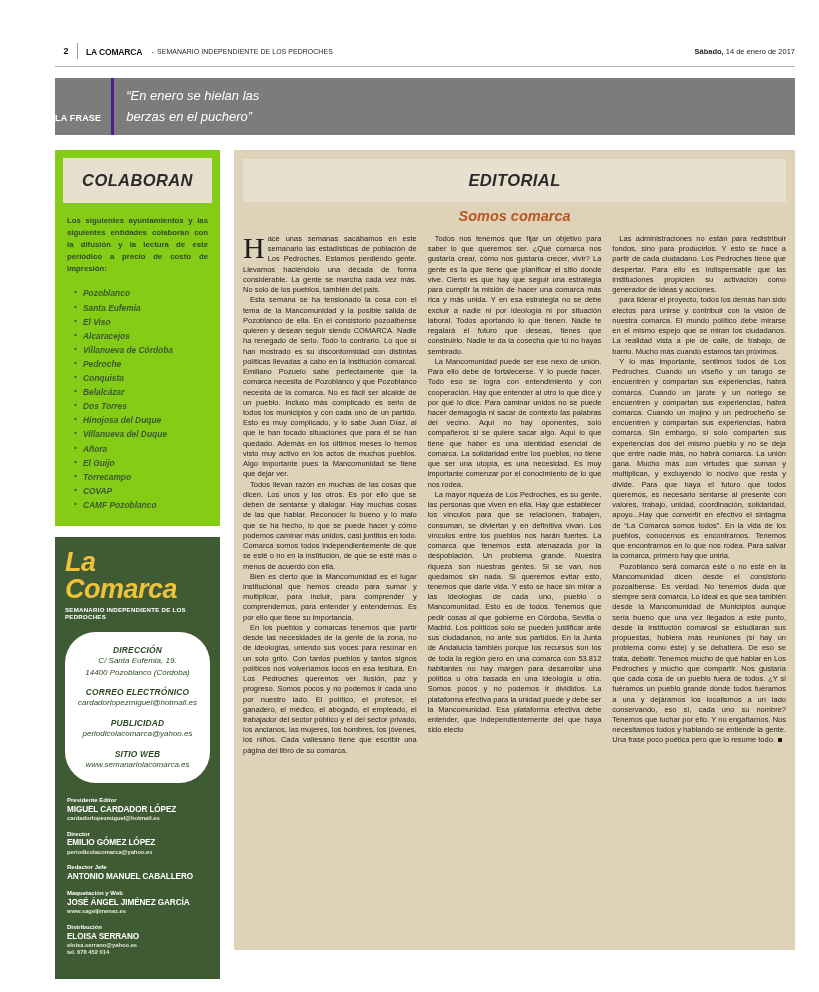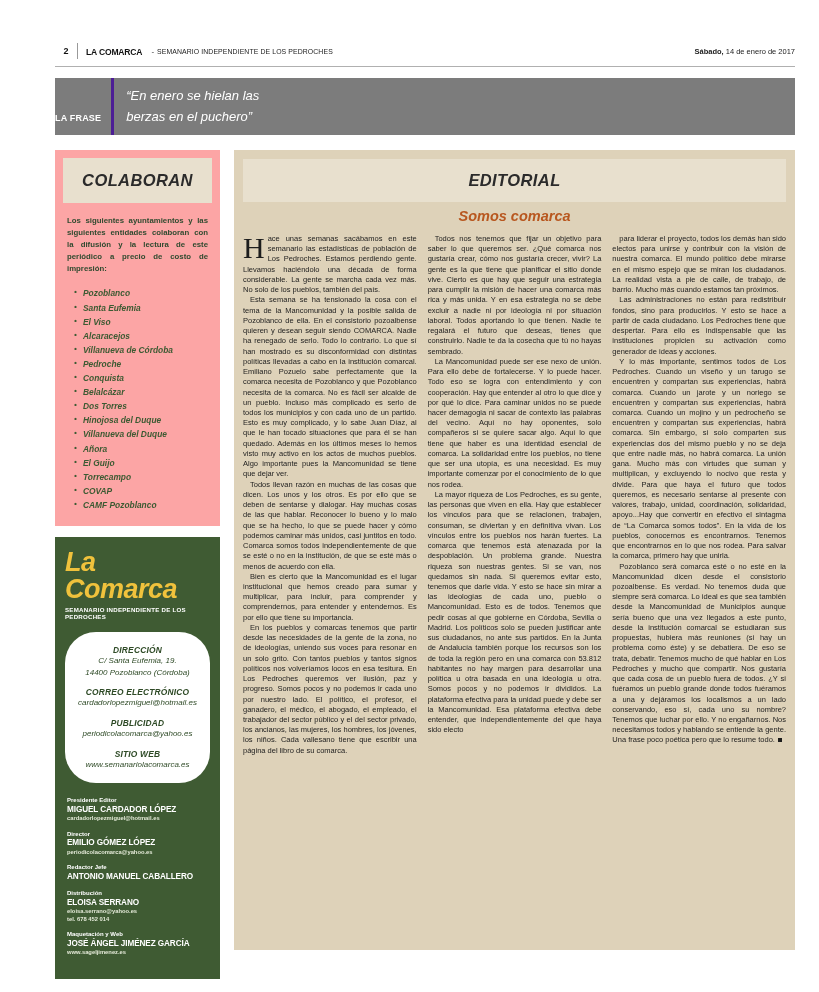--- a/index.html
+++ b/index.html
@@ -124,21 +124,21 @@
     color: #ffffff;
   }
 
   
   .rail {
     position: absolute;
     left: 55px; top: 150px;
     width: 165px;
   }
   .colaboran-box {
-    background: #fca5a5;
+    background: #84cc16;
     padding: 8px 8px 14px 8px;
   }
   .colaboran-head {
     background: #e8e0ce;
     text-align: center;
     padding: 13px 0 13px 0;
     font-size: 16.5px;
     font-style: italic;
     font-weight: bold;
     color: #2b2b2b;
@@ -394,29 +394,29 @@
         <div class="staff-group">
           <div class="staff-role">Director</div>
           <div class="staff-name">EMILIO GÓMEZ LÓPEZ</div>
           <div class="staff-contact">periodicolacomarca@yahoo.es</div>
         </div>
         <div class="staff-group">
           <div class="staff-role">Redactor Jefe</div>
           <div class="staff-name">ANTONIO MANUEL CABALLERO</div>
         </div>
         <div class="staff-group">
+          <div class="staff-role">Maquetación y Web</div>
+          <div class="staff-name">JOSÉ ÁNGEL JIMÉNEZ GARCÍA</div>
+          <div class="staff-contact">www.sageljimenez.es</div>
+        </div>
+        <div class="staff-group">
           <div class="staff-role">Distribución</div>
           <div class="staff-name">ELOISA SERRANO</div>
           <div class="staff-contact" style="white-space:pre-line">eloisa.serrano@yahoo.es
 tel. 678 452 014</div>
-        </div>
-        <div class="staff-group">
-          <div class="staff-role">Maquetación y Web</div>
-          <div class="staff-name">JOSÉ ÁNGEL JIMÉNEZ GARCÍA</div>
-          <div class="staff-contact">www.sageljimenez.es</div>
         </div>
 
       </div>
     </div>
   </div>
 
   <div class="editorial">
     <div class="editorial-head">EDITORIAL</div>
     <div class="editorial-title">Somos comarca</div>
 
@@ -430,22 +430,22 @@
         <p>En los pueblos y comarcas tenemos que partir desde las necesidades de la gente de la zona, no de ideologías, uniendo sus voces para resonar en un solo grito. Con tantos pueblos y tantos signos políticos nos volveríamos locos en esa tesitura. En Los Pedroches queremos ver ilusión, paz y progreso. Somos pocos y no podemos ir cada uno por nuestro lado. El político, el profesor, el ganadero, el  médico, el abogado, el empleado, el trabajador del sector público y el del sector privado, los ancianos, las mujeres, los hombres, los jóvenes, los niños. Cada vallesano tiene que escribir una página del libro de su comarca.</p>
       </div>
 
       <div class="col">
         <p>Todos nos tenemos que fijar un objetivo para saber lo que queremos ser. ¿Qué comarca nos gustaría crear, cómo nos gustaría crecer, vivir? La gente es la que tiene que planificar el sitio donde vive. Cierto es que hay que seguir una estrategia para cumplir la misión de hacer una comarca más rica y más unida. Y en esa estrategia no se debe excluir a nadie ni por ideología ni por situación laboral. Todos aportando lo que tienen. Nadie te regalará el futuro que deseas, tienes que construirlo. Nadie te da la cosecha que tú no hayas sembrado.</p>
         <p>La Mancomunidad puede ser ese nexo de unión. Para ello debe de fortalecerse. Y lo puede hacer. Todo eso se logra con entendimiento y con cooperación. Hay que entender al otro lo que dice y por qué lo dice. Para caminar unidos no se puede hacer demagogia ni sacar de contexto las palabras del vecino. Aquí no hay oponentes, solo compañeros si se quiere sacar algo.  Aquí lo que tiene que haber es una identidad esencial de comarca.  La solidaridad entre los pueblos, no tiene que ser una utopía, es una necesidad. Es muy importante comenzar por el conocimiento de lo que nos rodea.</p>
         <p>La mayor riqueza de Los Pedroches, es su gente, las personas que viven en ella. Hay que establecer los vínculos para que se relacionen, trabajen, consuman, se diviertan  y en definitiva vivan. Los vínculos entre los pueblos nos harán fuertes. La comarca que tenemos está atenazada por la despoblación. Un problema grande. Nuestra riqueza son nuestras gentes. Si se van, nos quedamos sin nada.  Si queremos evitar esto, tenemos que darle vida. Y esto se hace sin mirar a las ideologías de cada uno, pueblo o Mancomunidad. Esto es de todos. Tenemos que pedir cosas al que gobierne en Córdoba, Sevilla o Madrid. Los políticos solo se pueden justificar ante sus ciudadanos, no ante sus partidos. En la Junta de Andalucía también porque los recursos son los de toda la región  pero en una comarca con 53.812 habitantes no hay margen para desarrollar una política u otra basada en una ideología u otra. Somos pocos y no podemos ir divididos. La plataforma efectiva para la unidad puede y debe ser la Mancomunidad. Esa plataforma efectiva debe entender, que independientemente del que haya  sido electo</p>
       </div>
 
       <div class="col">
+        <p>Las administraciones no están  para redistribuir fondos, sino para producirlos. Y esto se hace a partir de cada ciudadano.  Los Pedroches tiene que despertar. Para ello es indispensable que las instituciones propicien su activación como generador de ideas y acciones.</p>
         <p>para liderar el proyecto, todos los demás han sido electos para unirse y contribuir con la visión de nuestra comarca. El mundo político debe mirarse en el mismo espejo que se miran los ciudadanos. La realidad vista a pie de calle, de trabajo, de barrio. Mucho más cuando estamos tan próximos.</p>
-        <p>Las administraciones no están  para redistribuir fondos, sino para producirlos. Y esto se hace a partir de cada ciudadano.  Los Pedroches tiene que despertar. Para ello es indispensable que las instituciones propicien su activación como generador de ideas y acciones.</p>
         <p>Y lo más importante, sentimos todos de Los Pedroches. Cuando un viseño y un tarugo se encuentren y compartan sus experiencias, habrá comarca. Cuando un jarote y un noriego se encuentren y compartan sus experiencias, habrá comarca. Cuando un mojino y un pedrocheño se encuentren y compartan sus experiencias, habrá comarca. Sin embargo, si solo comparten sus experiencias dos del mismo pueblo y no se deja que entre nadie más, no habrá comarca. La unión gana. Mucho más con virtudes que suman y multiplican, y excluyendo lo nocivo que resta y divide. Para que haya el futuro que todos queremos, es necesario sentarse al presente con valores, trabajo, unidad, coordinación, solidaridad, apoyo...Hay que convertir en efectivo el  sintagma de “La Comarca somos todos”. En la vida de los pueblos, conocernos es encontrarnos. Tenemos que encontrarnos en lo que nos rodea. Para salvar la comarca, primero hay que unirla.</p>
         <p><span>Pozoblanco será comarca esté o no esté en la Mancomunidad dicen desde el consistorio pozoalbense. Es verdad. No tenemos duda que siempre será comarca. Lo ideal es que sea también desde la Mancomunidad de Municipios aunque sería bueno que una vez llegados a este punto, desde la institución comarcal se estudiaran sus propuestas, hubiera más reuniones (si hay un problema como éste) y se debatiera. De eso se trata, debatir. Tenemos mucho de qué hablar en Los Pedroches y mucho que compartir. Nos gustaría que cada cosa de un pueblo fuera de todos. ¿Y si fuéramos un pueblo grande donde todos fuéramos a una y dejáramos los localismos a un lado conservando, eso sí, cada uno su nombre? Tenemos que luchar por ello. Y no engañarnos. Nos necesitamos todos y hablando se entiende la gente. Una frase poco poética pero que lo resume todo.</span><span class="endmark"></span></p>
       </div>
 
     </div>
   </div>
 
 </div>
 
 </body></html>

